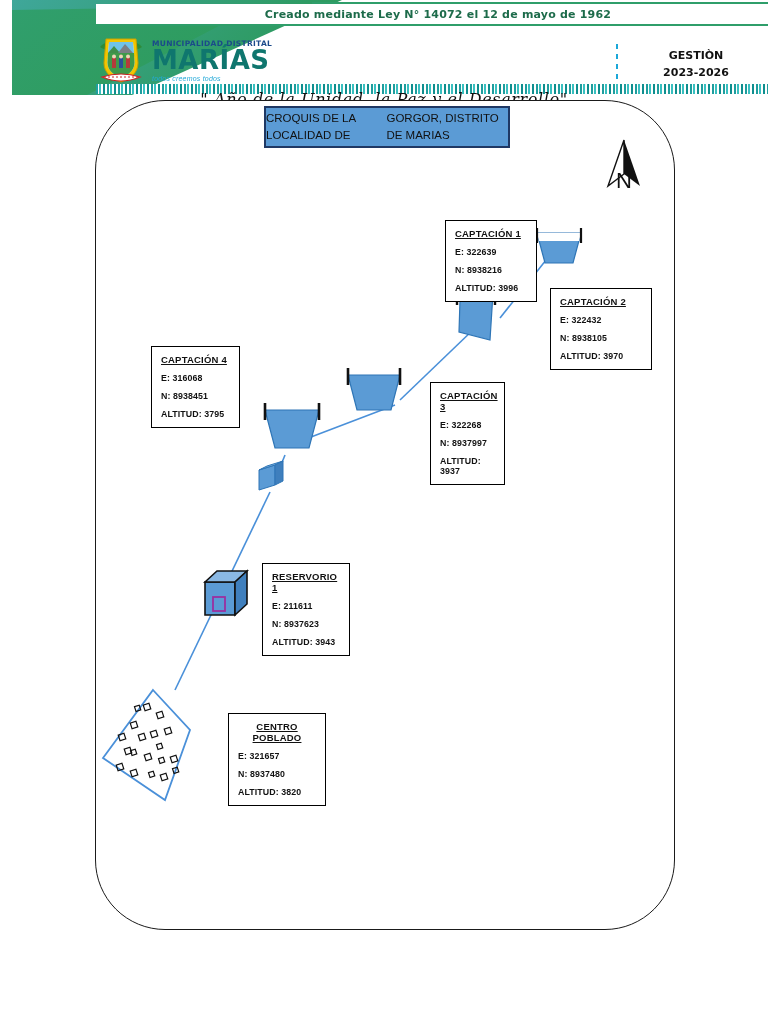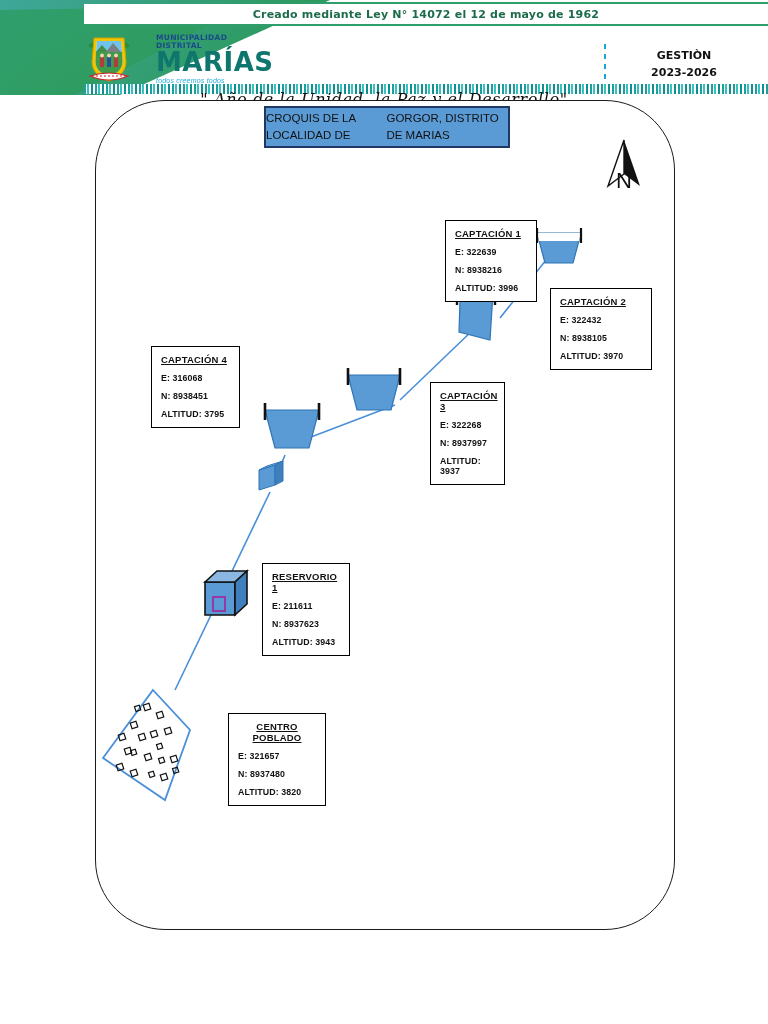--- a/index.html
+++ b/index.html
@@ -6,21 +6,21 @@
   html, body { margin:0; padding:0; }
   body {
     width:768px; height:1024px;
     background:#ffffff;
     font-family:"Liberation Sans", sans-serif;
     position:relative;
     overflow:hidden;
   }
 
   
-  .header { position:absolute; left:0; top:0; width:656px; height:95px; }
+  .header { position:absolute; left:12px; top:0; width:656px; height:95px; }
 
   .corner-wedge-a {
     position:absolute; left:0; top:0; width:330px; height:95px;
     background:linear-gradient(135deg,#3fa79a 0%, #37a07f 35%, #2e9b63 70%, #2f9a55 100%);
     clip-path: polygon(0 0, 330px 0, 120px 95px, 0 95px);
   }
   .corner-wedge-b {
     position:absolute; left:0; top:0; width:300px; height:95px;
     background:linear-gradient(150deg,#2f9e6a 0%, #2e9b55 100%);
     clip-path: polygon(0 10px, 245px 6px, 75px 95px, 0 95px);
@@ -53,21 +53,21 @@
   .green-rule-top {
     position:absolute; left:300px; top:2px; width:468px; height:4px;
     background:#2f9e6a;
   }
   .green-rule-top2 {
     position:absolute; left:330px; top:14px; width:438px; height:2px;
     background:#ffffff;
   }
 
   
-  .logo-wrap { position:absolute; left:82px; top:32px; width:180px; height:56px; display:flex; align-items:flex-start; gap:20px; }
+  .logo-wrap { position:absolute; left:82px; top:32px; width:180px; height:56px; display:flex; align-items:center; gap:4px; }
   .crest { width:54px; height:54px; position:relative; flex:0 0 auto; }
   .crest svg { display:block; }
   .logo-text { display:flex; flex-direction:column; line-height:1; padding-top:2px; }
   .logo-l1 { font-family:"DejaVu Sans", sans-serif; font-size:7.5px; font-weight:700; color:#1b4a8a; letter-spacing:.3px; }
   .logo-l2 { font-family:"DejaVu Sans", sans-serif; font-size:26px; font-weight:700; color:#0f766e; letter-spacing:.5px; line-height:1.05; }
   .logo-l3 { font-size:7px; color:#23a9d8; font-style:italic; letter-spacing:.2px; margin-top:1px; }
 
   .hdr-unit {
     position:absolute; left:370px; top:44px; width:230px;
     text-align:center; font-family:"DejaVu Sans", sans-serif;

